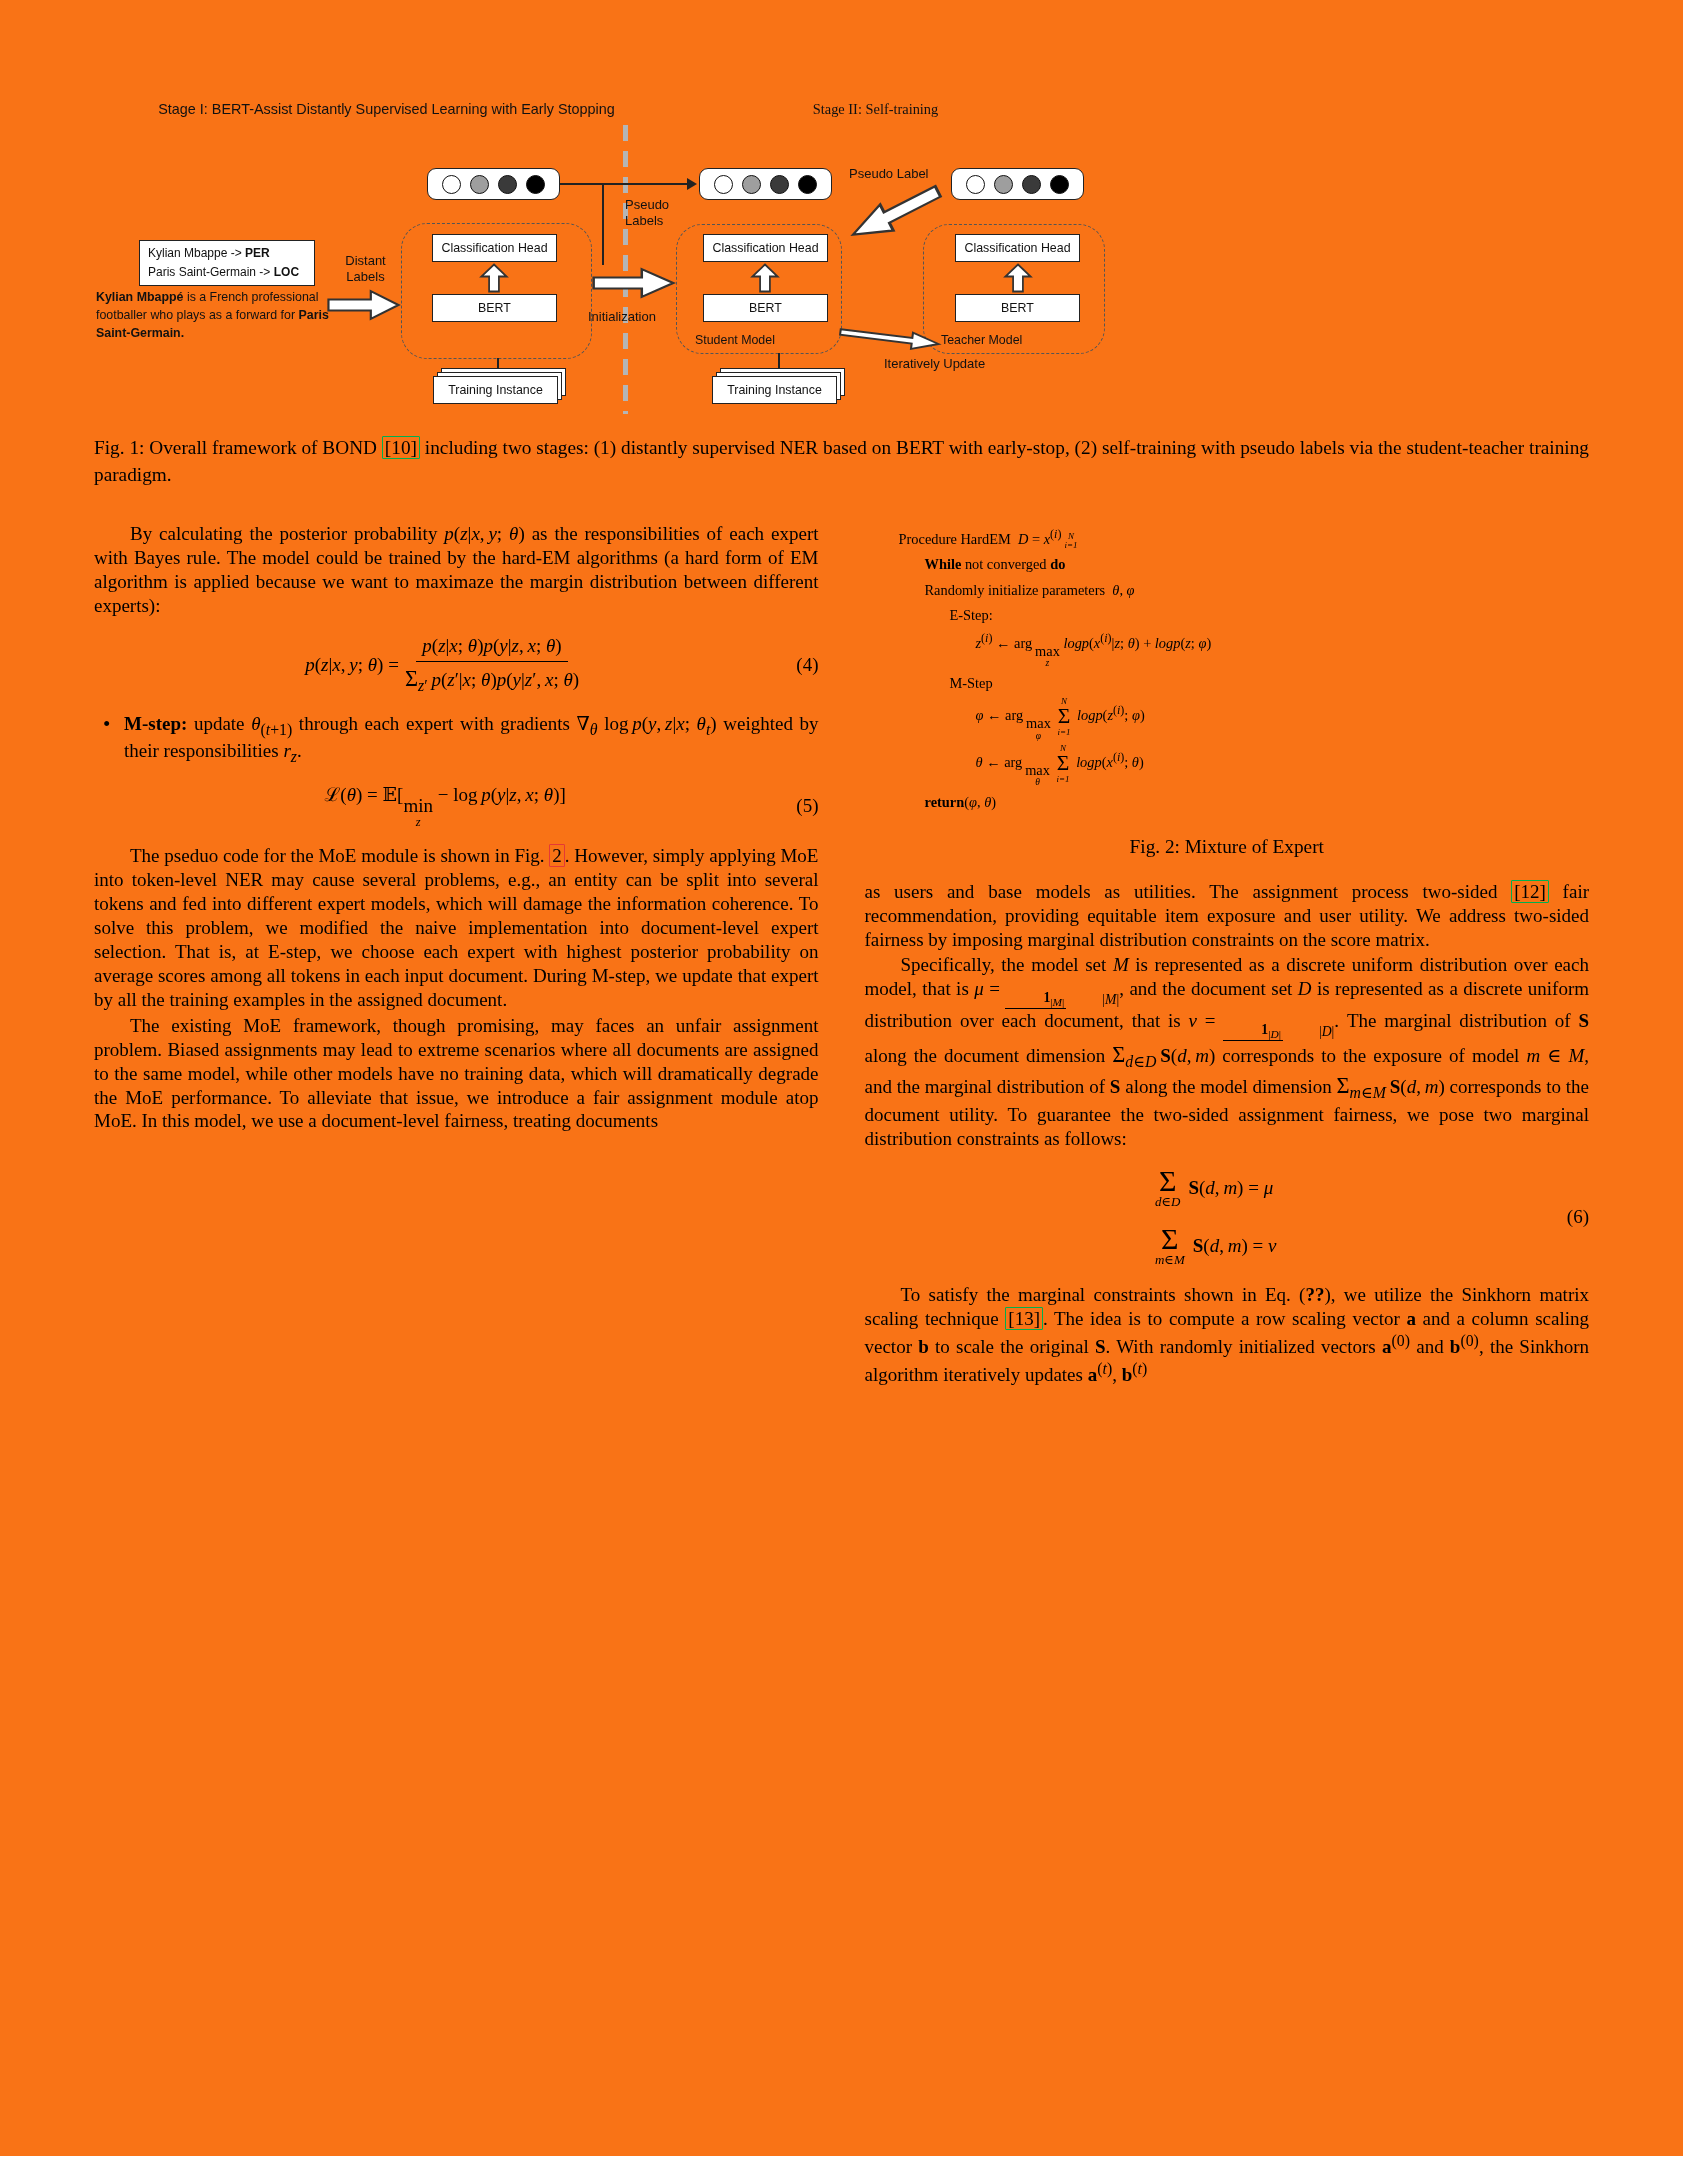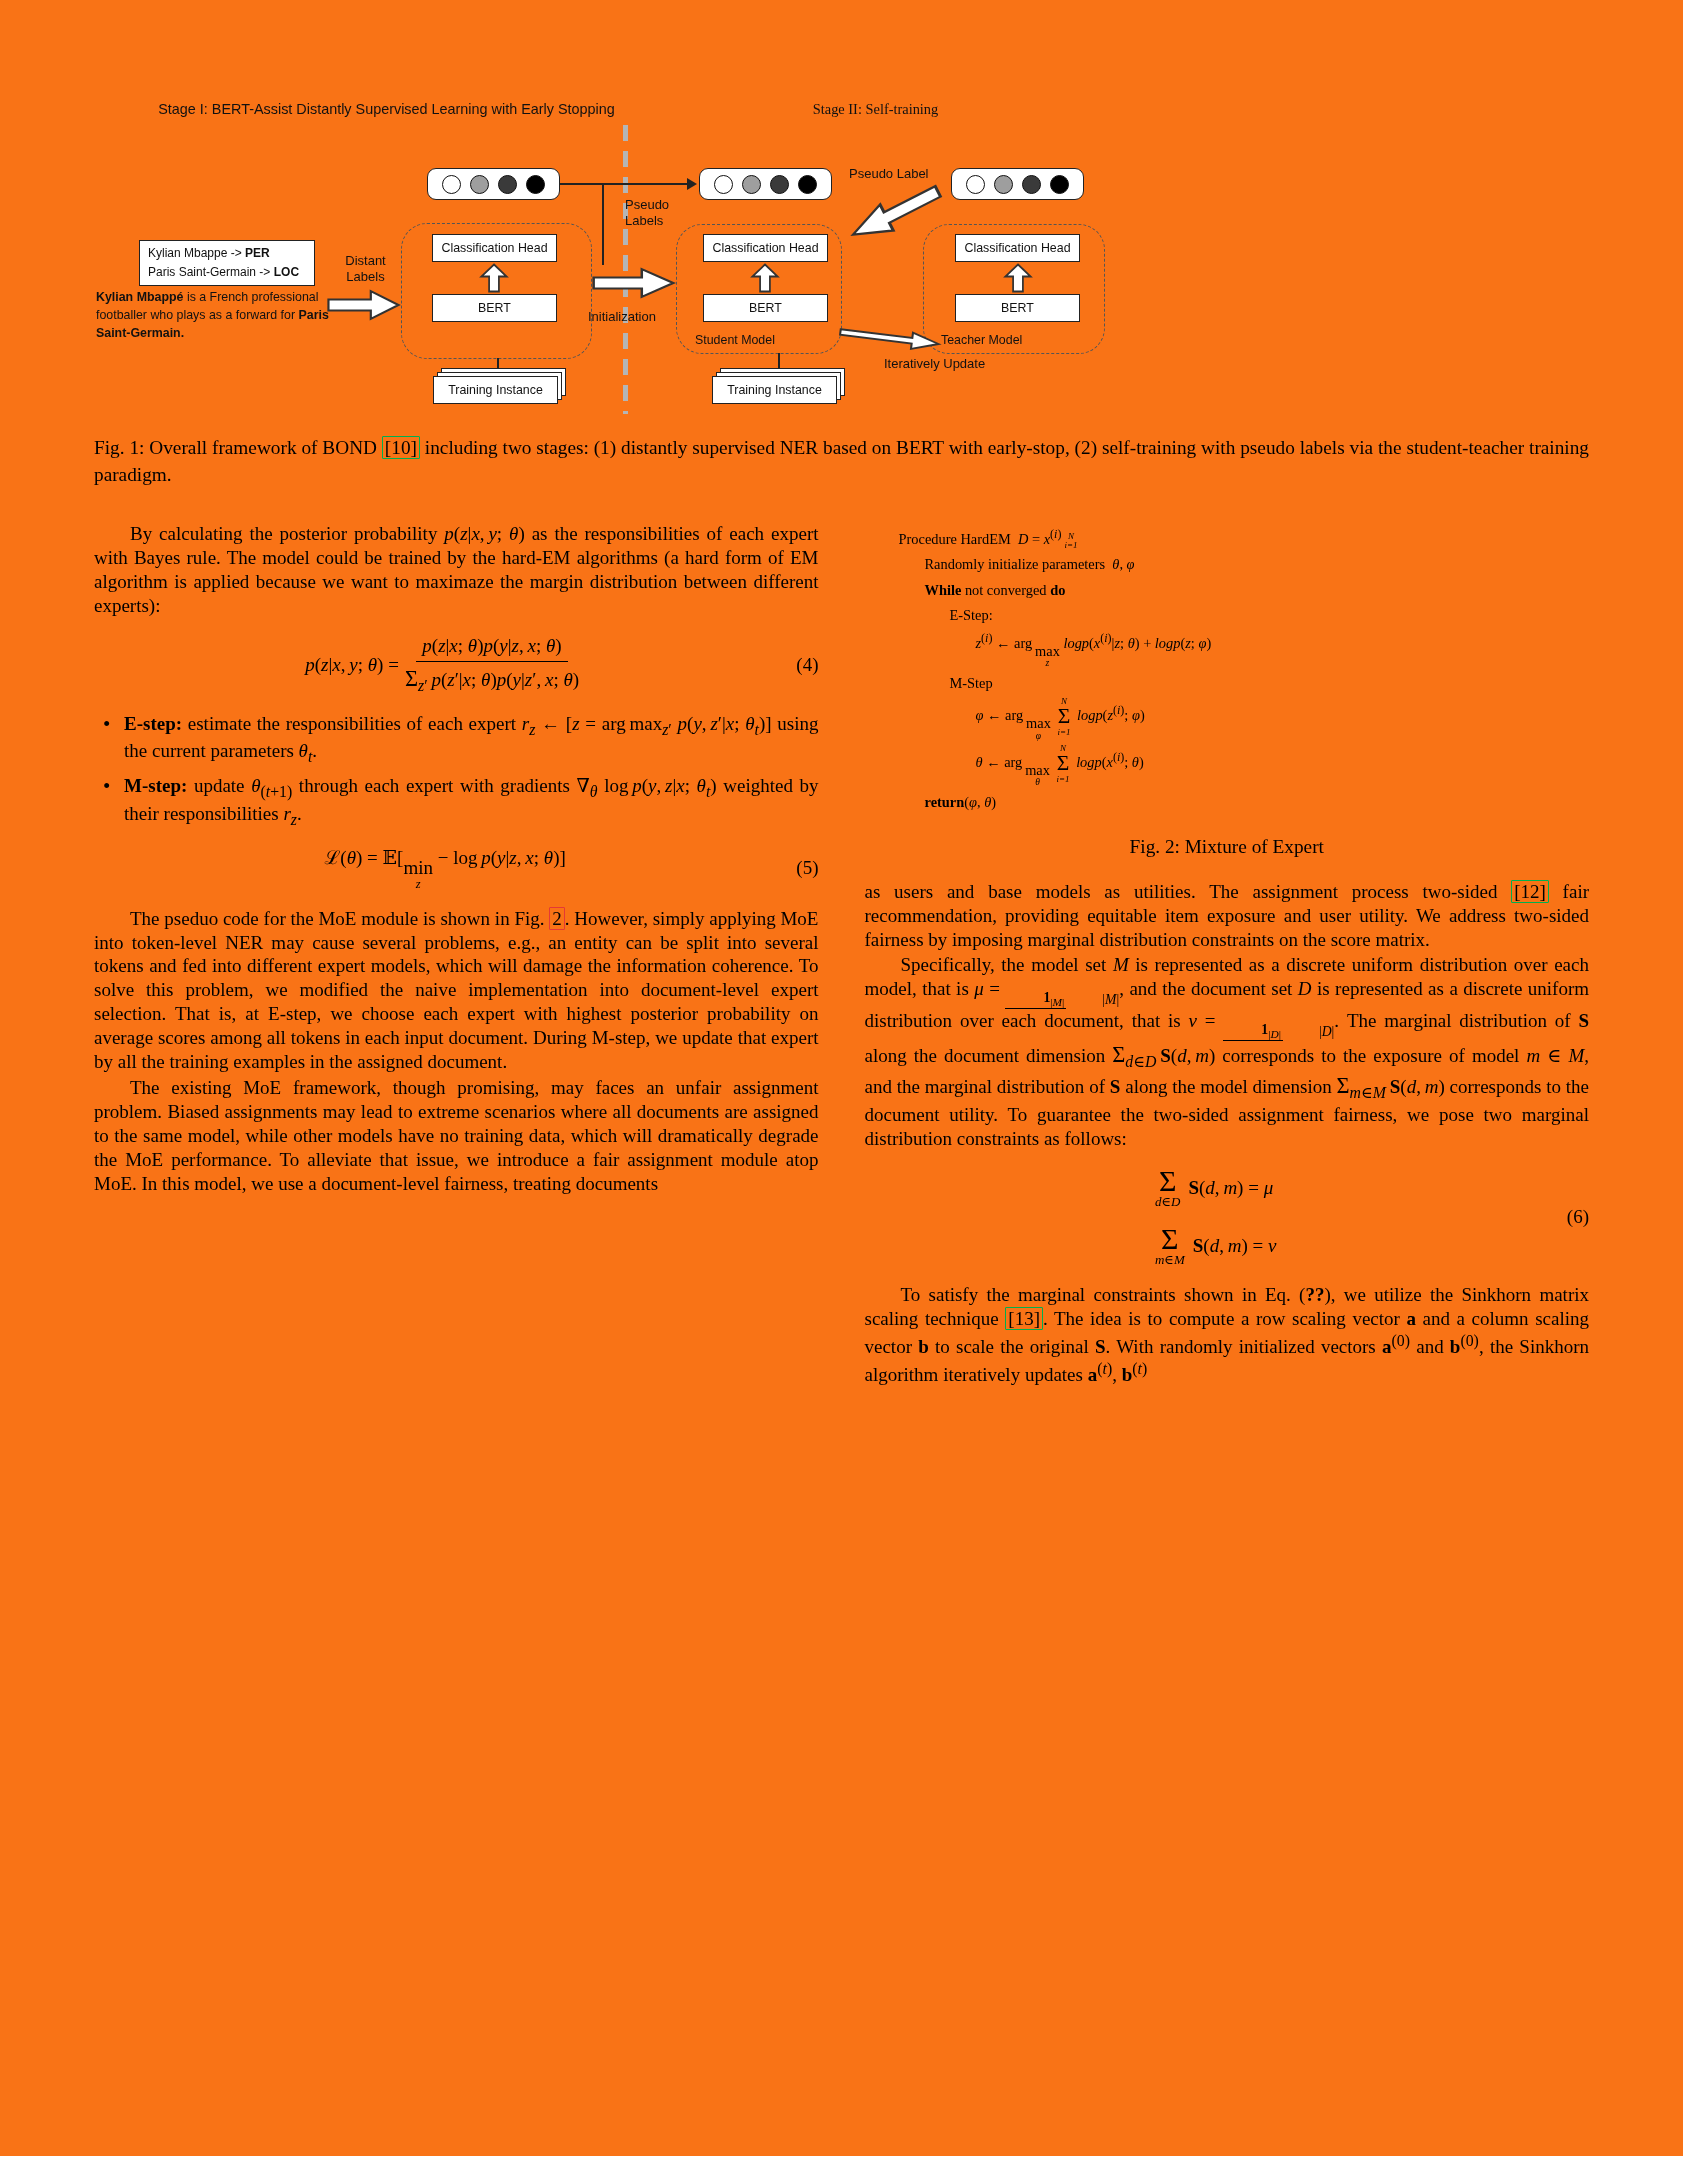--- a/index.html
+++ b/index.html
@@ -180,21 +180,20 @@
           <span><i>p</i>(<i>z</i>|<i>x</i>, <i>y</i>; <i>θ</i>) =</span>
           <span class="frac">
             <span class="fn"><i>p</i>(<i>z</i>|<i>x</i>; <i>θ</i>)<i>p</i>(<i>y</i>|<i>z</i>, <i>x</i>; <i>θ</i>)</span>
             <span class="fd"><span class="bsig">Σ</span><sub><i>z</i>′</sub> <i>p</i>(<i>z</i>′|<i>x</i>; <i>θ</i>)<i>p</i>(<i>y</i>|<i>z</i>′, <i>x</i>; <i>θ</i>)</span>
           </span>
         </span>
         <span class="eqnum">(4)</span>
       </div>
 
       <ul class="bullets">
-          <li><b>E-step:</b> estimate the responsibilities of each expert <i>r<sub>z</sub></i> ← [<i>z</i> = arg max<sub><i>z</i>′</sub> <i>p</i>(<i>y</i>, <i>z</i>′|<i>x</i>; <i>θ<sub>t</sub></i>)] using the current parameters <i>θ<sub>t</sub></i>.</li>
           <li><b>M-step:</b> update <i>θ</i><sub>(<i>t</i>+1)</sub> through each expert with gradients ∇<sub><i>θ</i></sub> log <i>p</i>(<i>y</i>, <i>z</i>|<i>x</i>; <i>θ<sub>t</sub></i>) weighted by their responsibilities <i>r<sub>z</sub></i>.</li>
         </ul>
 
 
       <div class="equation">
         <span class="eqbody">
             <span>ℒ(<i>θ</i>) = 𝔼[<span class="opstack">
                 <span>min</span>
                 <span class="osub"><i>z</i></span>
               </span> − log <i>p</i>(<i>y</i>|<i>z</i>, <i>x</i>; <i>θ</i>)]</span>
@@ -208,22 +207,22 @@
       <p class="para ind">The existing MoE framework, though promising, may faces an unfair assignment problem. Biased assignments may lead to extreme scenarios where all documents are assigned to the same model, while other models have no training data, which will dramatically degrade the MoE performance. To alleviate that issue, we introduce a fair assignment module atop MoE. In this model, we use a document-level fairness, treating documents</p>
     </div>
 
     <div class="col">
       <div class="fig2">
         <div class="code">
             <div class="cline" style="padding-left: 0px;">Procedure HardEM&nbsp;&nbsp;<i>D</i> = <i>x</i><sup>(<i>i</i>)</sup><span class="sum">
                 <span class="lim"><i>N</i></span>
                 <span class="lim"><i>i</i>=1</span>
               </span></div>
+            <div class="cline" style="padding-left: 26px;"><b>While</b> not converged <b>do</b></div>
             <div class="cline" style="padding-left: 26px;">Randomly initialize parameters&nbsp;&nbsp;<i>θ</i>, <i>φ</i></div>
-            <div class="cline" style="padding-left: 26px;"><b>While</b> not converged <b>do</b></div>
             <div class="cline" style="padding-left: 51px;">E-Step:</div>
             <div class="cline" style="padding-left: 77px;"><i>z</i><sup>(<i>i</i>)</sup> ← arg <span class="opstack">
                 <span>max</span>
                 <span class="osub"><i>z</i></span>
               </span> <i>logp</i>(<i>x</i><sup>(<i>i</i>)</sup>|<i>z</i>; <i>θ</i>) + <i>logp</i>(<i>z</i>; <i>φ</i>)</div>
             <div class="cline" style="padding-left: 51px;">M-Step</div>
             <div class="cline" style="padding-left: 77px;"><i>φ</i> ← arg <span class="opstack">
                 <span>max</span>
                 <span class="osub"><i>φ</i></span>
               </span> <span class="sum">

